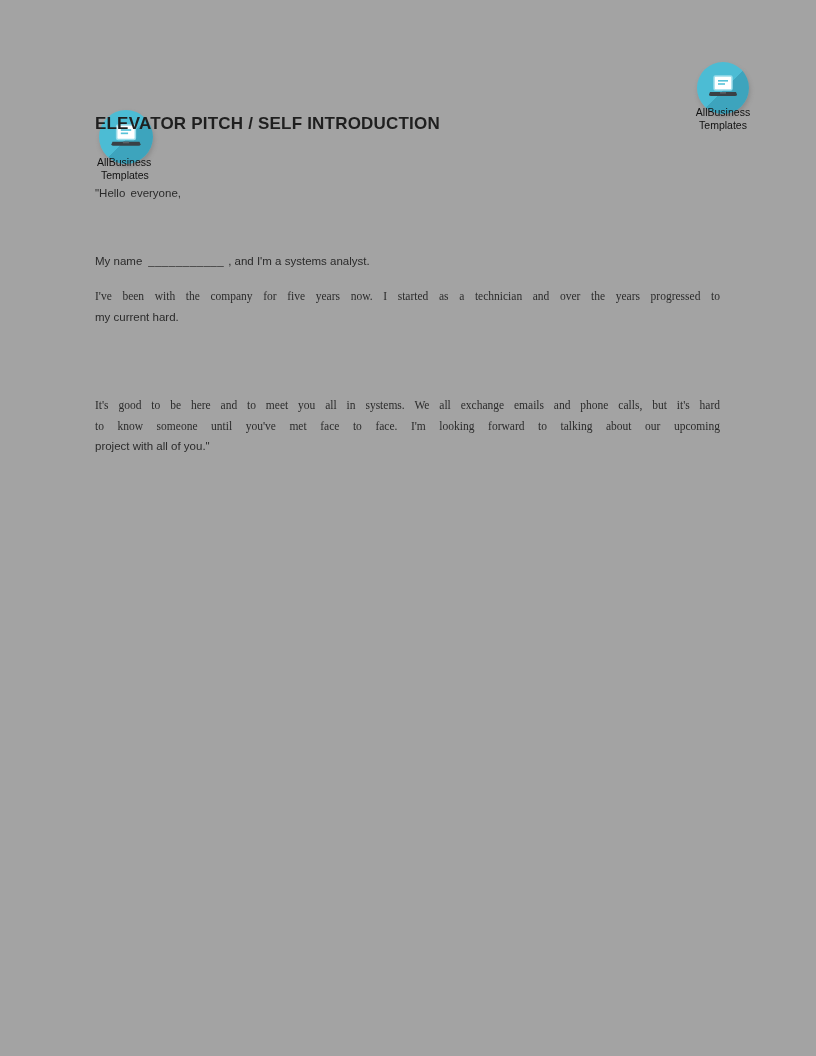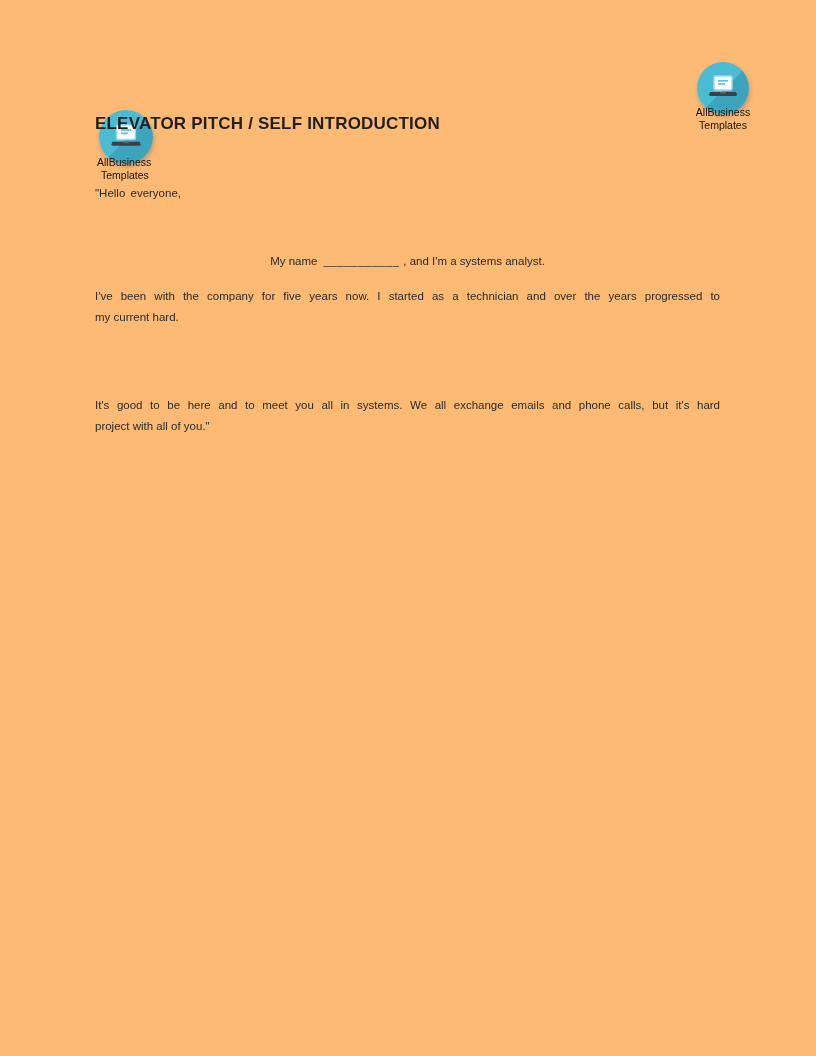--- a/index.html
+++ b/index.html
@@ -4,21 +4,21 @@
 <style>
   html, body {
     margin: 0;
     padding: 0;
     background: #ffffff;
   }
   .page {
     position: relative;
     width: 816px;
     height: 1056px;
-    background: #fdba74;
+    background: #a3a3a3;
     overflow: hidden;
     font-family: "Liberation Sans", sans-serif;
     color: #262626;
   }
 
   
   .logo-circle {
     position: absolute;
     border-radius: 50%;
     background: linear-gradient(135deg, #4cbcd4 52%, #3da4bd 52%);
@@ -70,29 +70,30 @@
   
   .textblock {
     position: absolute;
     left: 95px;
     width: 625px;
     font-size: 11.5px;
     line-height: 20.5px;
     color: #2b2b2b;
   }
   .greeting  { top: 183px; word-spacing: 2px; }
-  .name-line { top: 251px; text-align: center; }
+  .name-line { top: 251px; }
   .para-1    { top: 286px; }
   .para-2    { top: 340px; }
   .para-3    { top: 395px; }
 
   .line { width: 625px; }
   .just {
     text-align: justify;
     text-align-last: justify;
+    font-family: Liberation Serif, serif;
   }
 
   .blank-underline {
     display: inline-block;
     letter-spacing: 0.5px;
     margin: 0 4px 0 6px;
     color: #2b2b2b;
   }
 </style>
 </head>
@@ -132,16 +133,17 @@
   <div class="textblock greeting">"Hello everyone,</div>
 
   <div class="textblock name-line"><span>My name</span><span class="blank-underline">___________</span><span>, and I'm a systems analyst.</span></div>
 
   <div class="textblock para-1">
       <div class="line just">I've been with the company for five years now. I started as a technician and over the years progressed to</div>
       <div class="line">my current hard.</div>
     </div>
   <div class="textblock para-3">
       <div class="line just">It's good to be here and to meet you all in systems. We all exchange emails and phone calls, but it's hard</div>
+      <div class="line just">to know someone until you've met face to face. I'm looking forward to talking about our upcoming</div>
       <div class="line">project with all of you."</div>
     </div>
 
 </div>
 
 </body></html>

